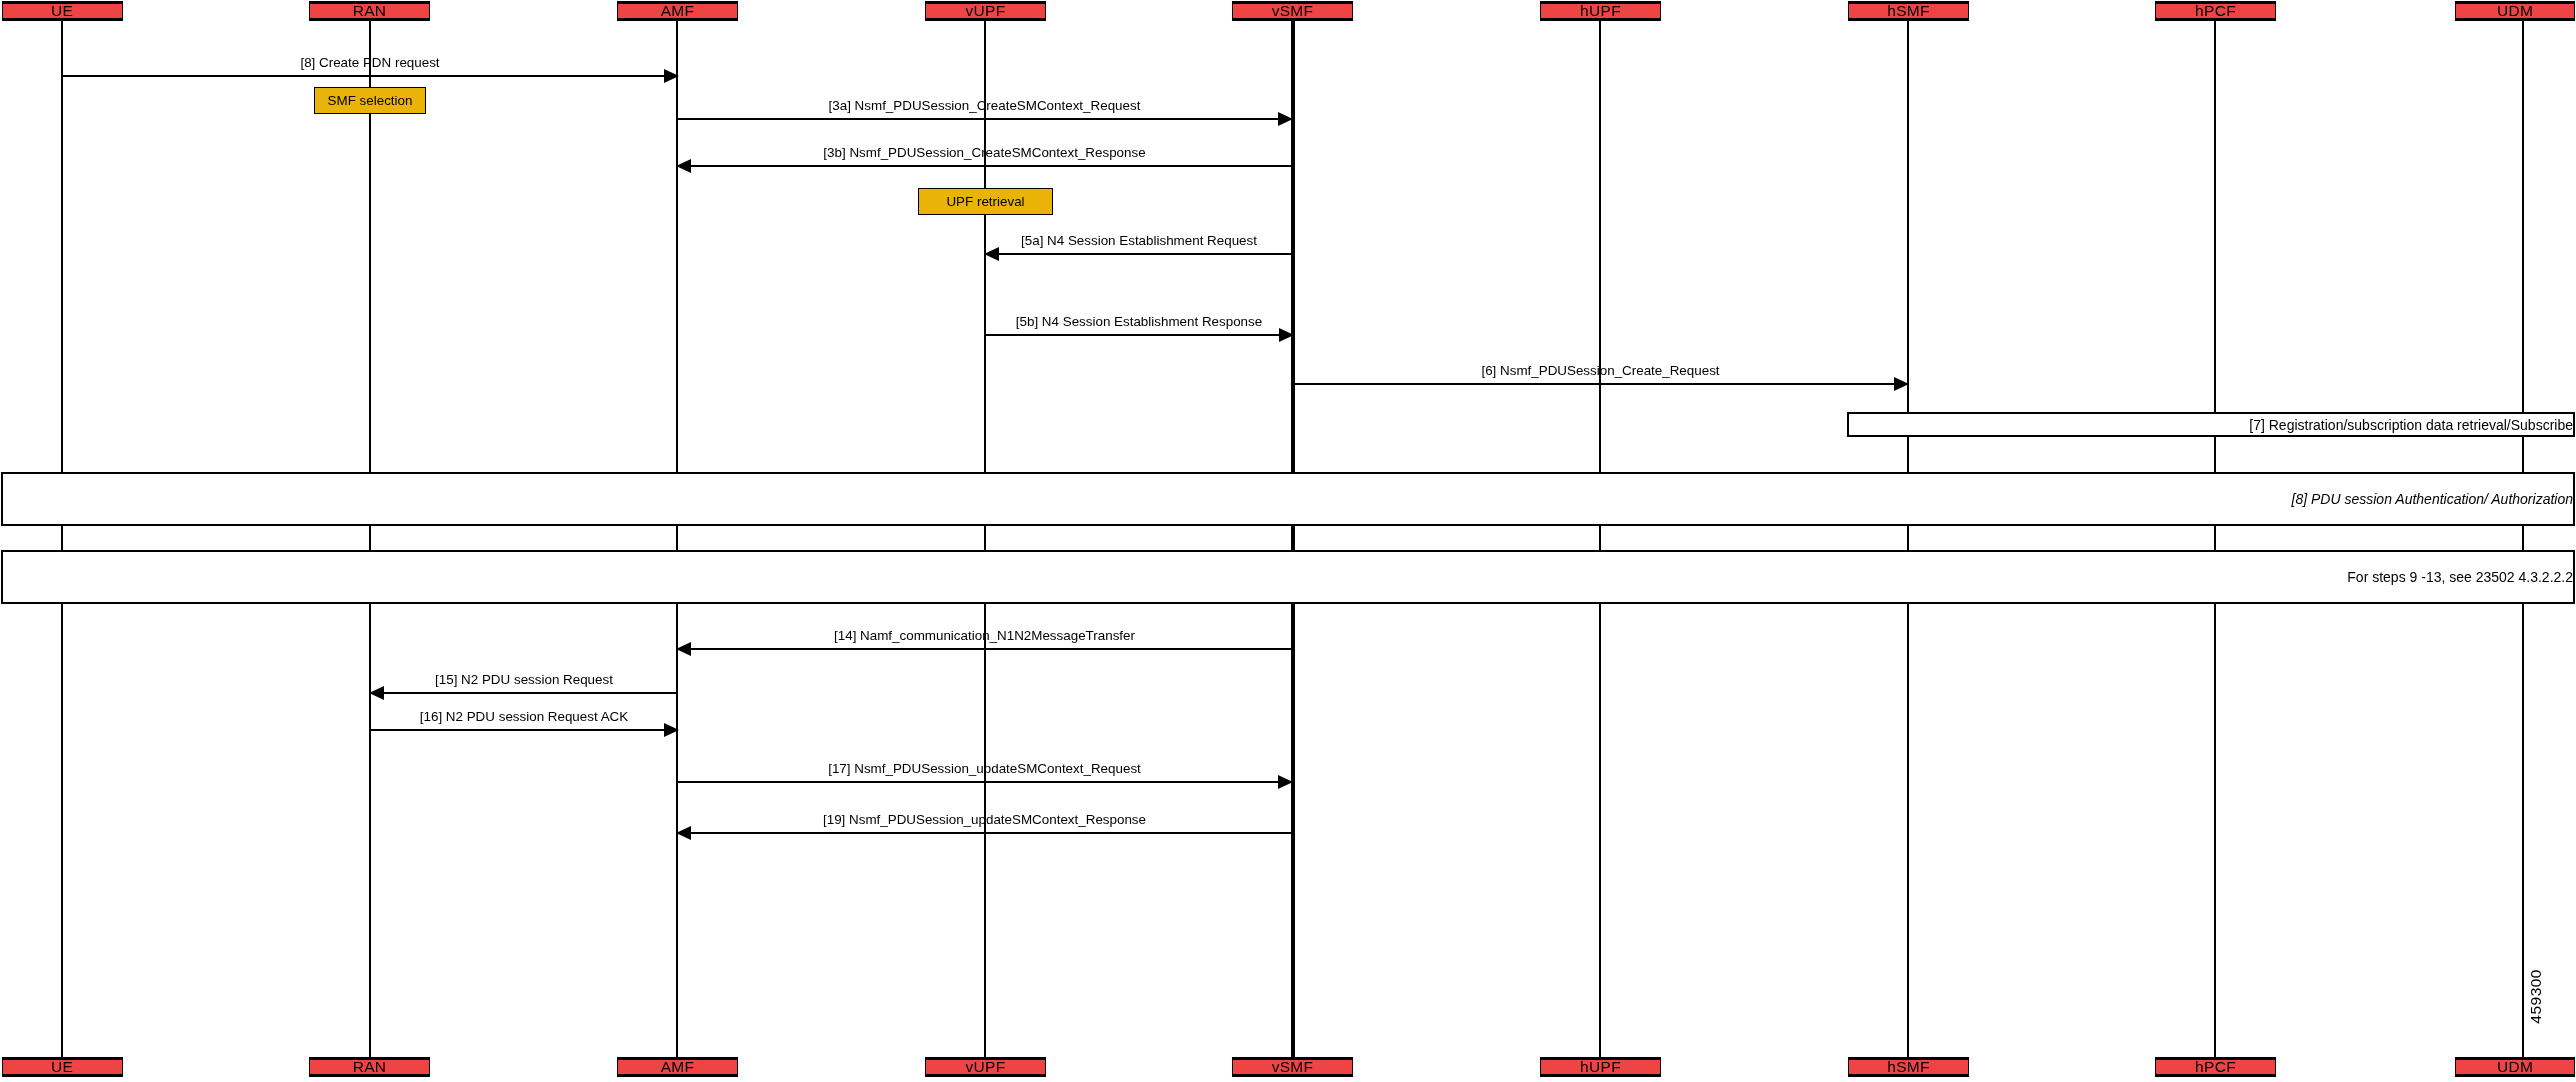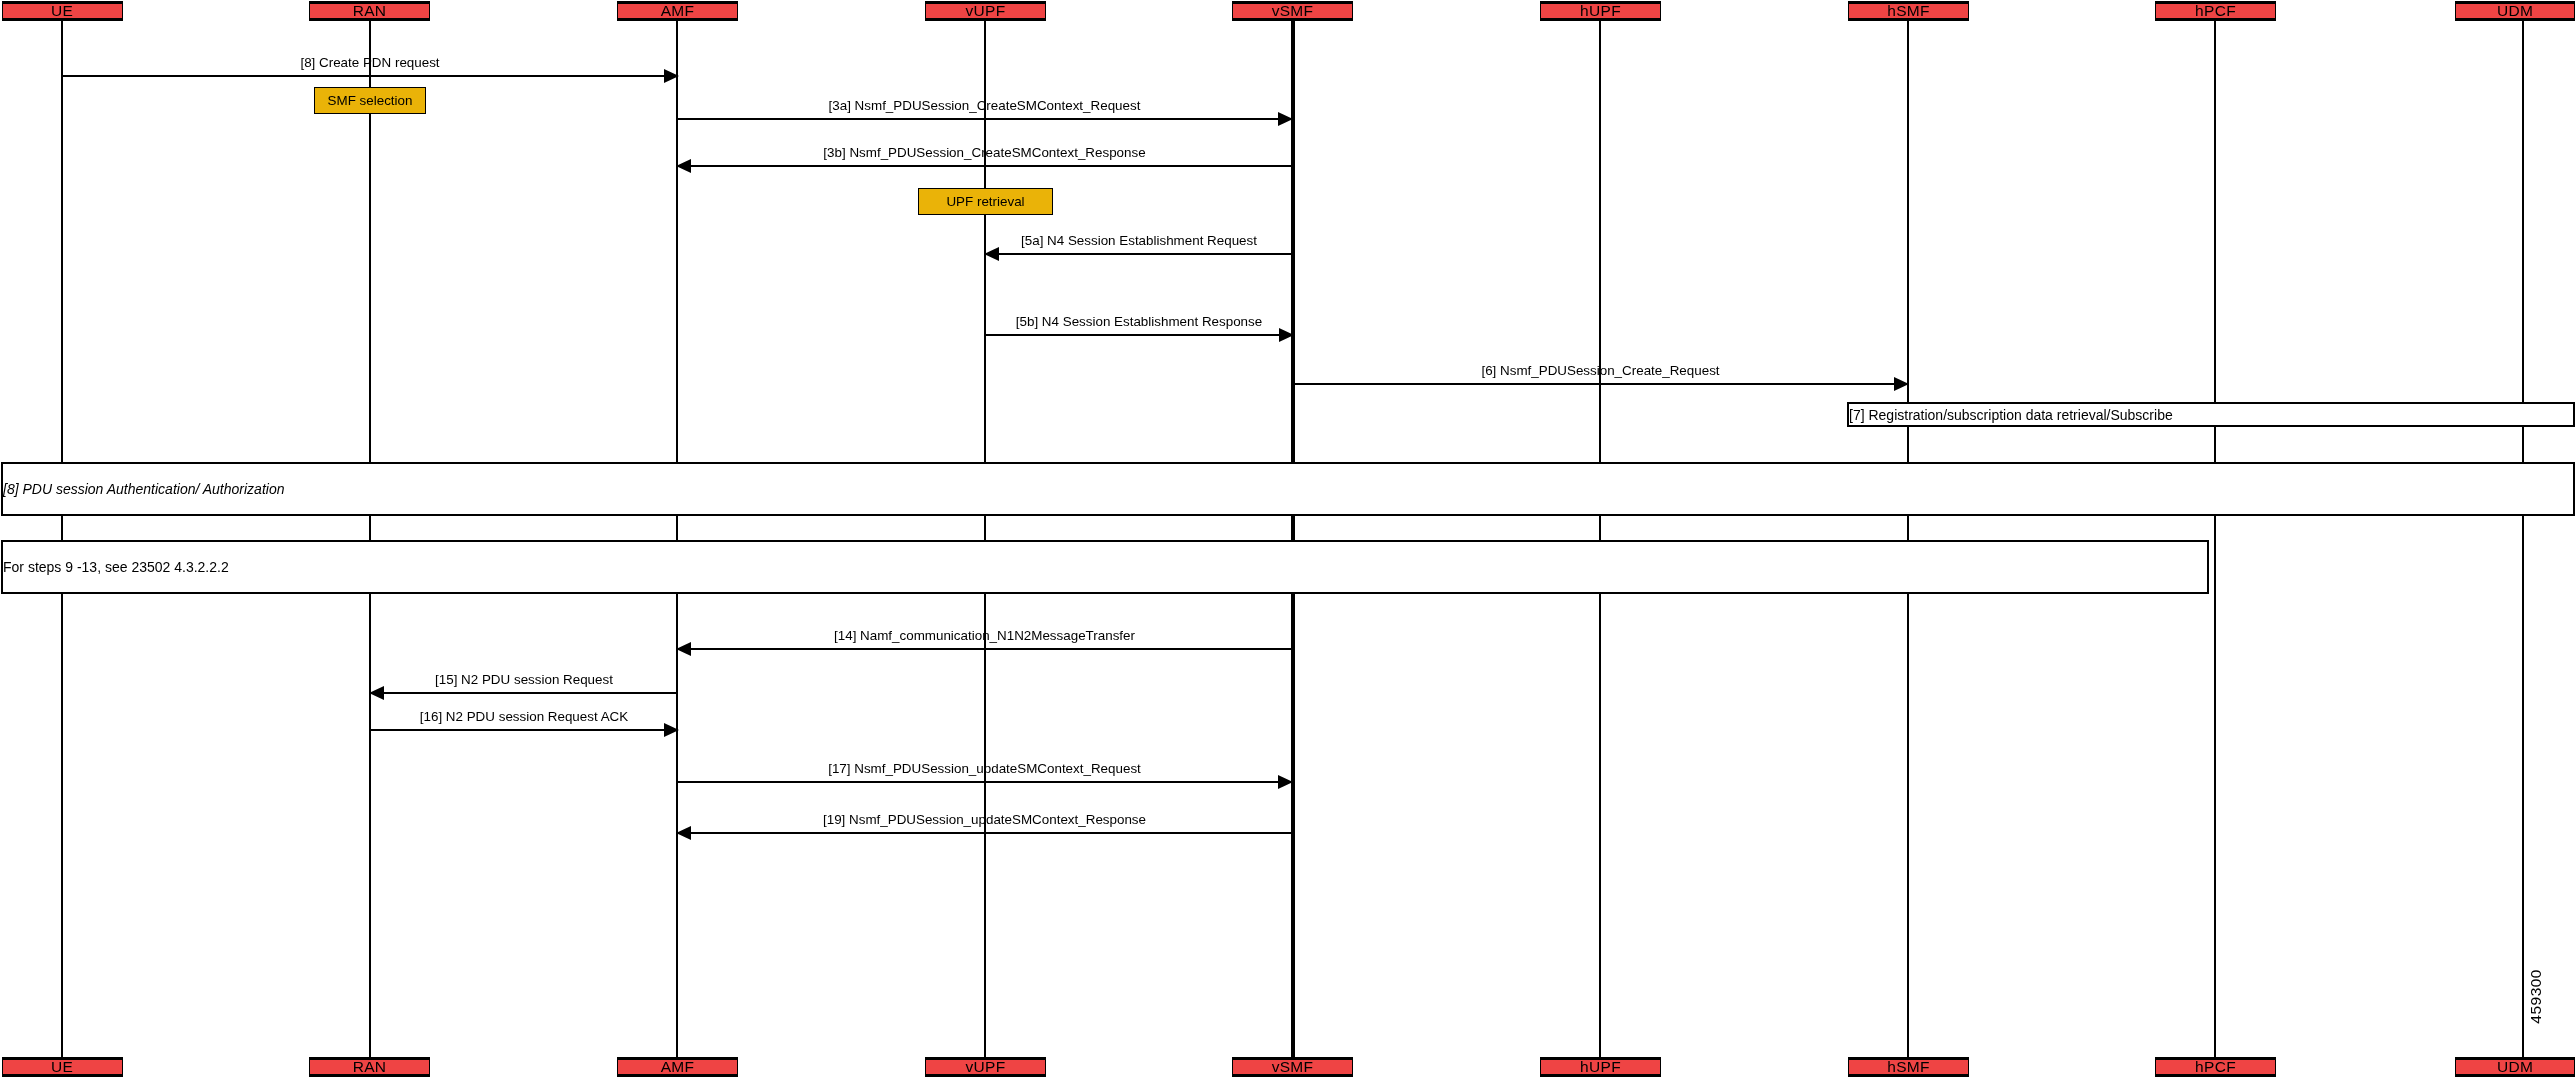--- a/index.html
+++ b/index.html
@@ -25,22 +25,22 @@
     position:absolute;box-sizing:border-box;
     border:1.5px solid #000;background:#eab308;
     display:flex;align-items:center;justify-content:center;
     font-size:13.4px;white-space:nowrap;z-index:6;
   }
 
   
   .band{
     position:absolute;box-sizing:border-box;
     border:2.1px solid #000;background:#fff;
-    display:flex;align-items:center;justify-content:flex-start;
-    font-size:14px;z-index:7;
+    display:flex;align-items:center;justify-content:flex-end;
+    font-size:14px;z-index:7;margin-top:10px;
   }
 
   
   .msg{position:absolute;height:0;z-index:5;}
   .msg .line{
     position:absolute;left:0;right:0;top:0;height:2.1px;background:#000;
   }
   .msg .head{position:absolute;top:-6.2px;width:0;height:0;}
   .msg .head.right{right:-1px;border-top:7.2px solid transparent;border-bottom:7.2px solid transparent;border-left:15.5px solid #000;}
   .msg .head.left{left:-1px;border-top:7.2px solid transparent;border-bottom:7.2px solid transparent;border-right:15.5px solid #000;}
@@ -195,19 +195,19 @@
         <span>UPF retrieval</span>
       </div>
     </div>
   <div id="layer-bands">
       <div class="band" style="left: 1847px; top: 402px; width: 728px; height: 25px;">
         <span>[7] Registration/subscription data retrieval/Subscribe</span>
       </div>
       <div class="band" style="left: 1px; top: 462px; width: 2574px; height: 54px; font-style: italic;">
         <span>[8] PDU session Authentication/ Authorization</span>
       </div>
-      <div class="band" style="left: 1px; top: 540px; width: 2208px; height: 54px;">
+      <div class="band" style="left: 1px; top: 540px; width: 2574px; height: 54px;">
         <span>For steps 9 -13, see 23502 4.3.2.2.2</span>
       </div>
     </div>
   <div class="fignum" style="left:2527px;top:969px;">459300</div>
 </div>
 
 
 </body></html>

